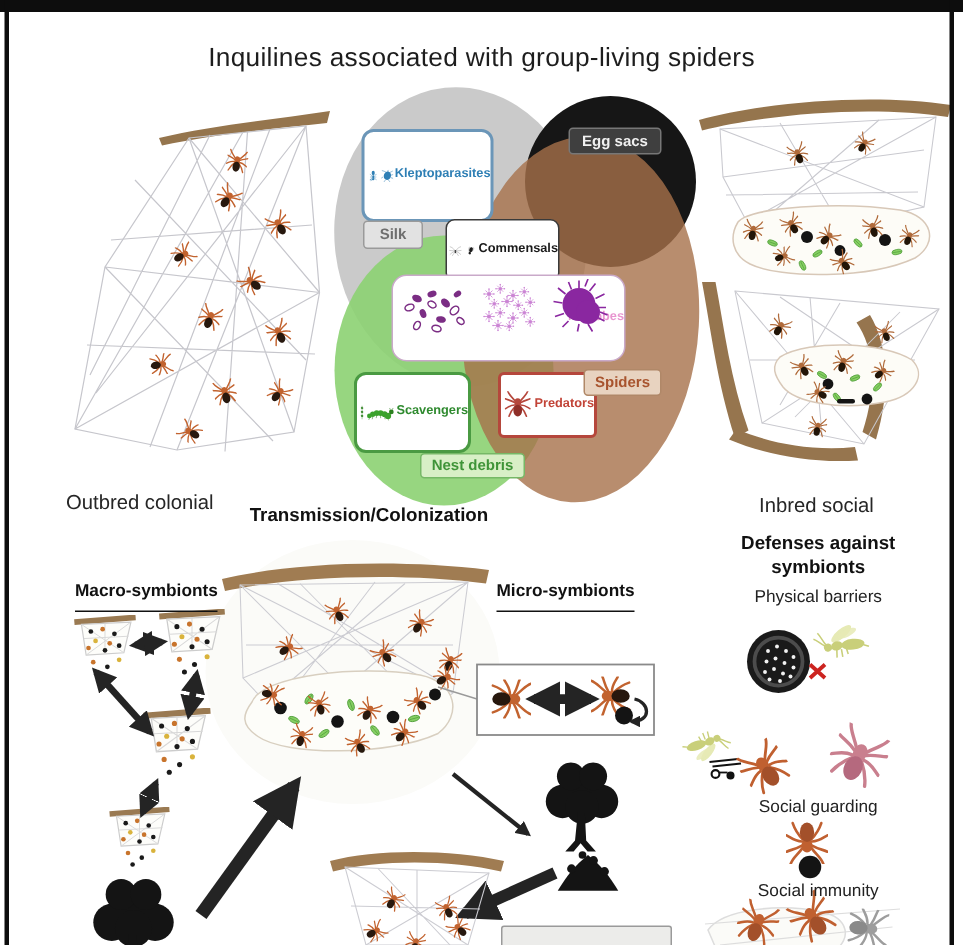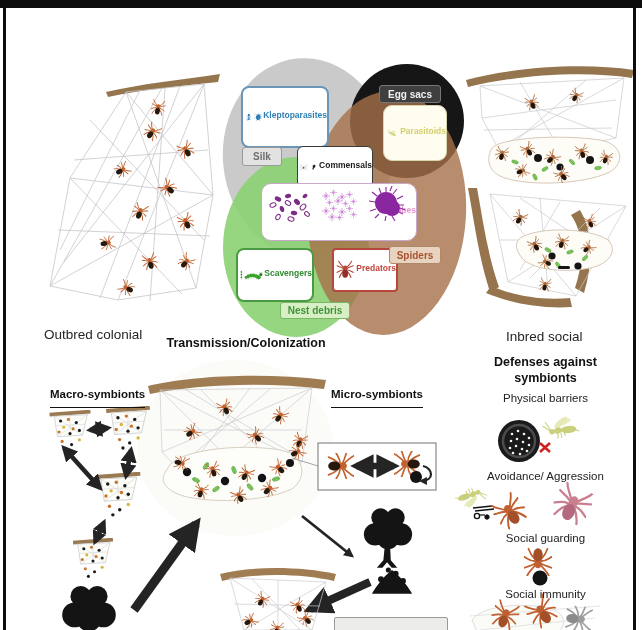--- a/index.html
+++ b/index.html
@@ -354,20 +354,21 @@
       <path d="M470,616 L600,606 M480,630 L595,618" stroke="#dddddd" stroke-width=".8"></path>
       <use href="#spider" x="-13" y="-14" width="26" height="28" transform="translate(505,616) rotate(20)" style="--c1:#c06030;--c2:#a3502a;"></use>
       <use href="#spider" x="-14" y="-15" width="28" height="30" transform="translate(542,612) rotate(-35)" style="--c1:#c06030;--c2:#a3502a;"></use>
       <use href="#spider" x="-13" y="-14" width="26" height="28" transform="translate(578,619) rotate(95)" style="--c1:#9d9d9d;--c2:#8a8a8a;"></use>
     </g>
   </svg>
 
   <div class="panel panel-trans abs" style="z-index:-1;"></div>
   <div class="panel panel-def abs" style="z-index:-1;"></div>
 
+  <div class="abs title">Inquilines associated with group-living spiders</div>
   <div class="abs colony-label" style="left:44px;top:327px;">Outbred colonial</div>
   <div class="abs colony-label" style="left:506px;top:329px;">Inbred social</div>
 
   <div class="vbox" style="left:241px;top:86px;width:88px;height:62px;border:2px solid #6b96b8;border-radius:8px;">
     <svg width="80" height="36" viewBox="0 0 80 36">
       <use href="#ant" x="8" y="2" width="30" height="32" color="#2e7fb5" transform="rotate(-90 23 18)"></use>
       <use href="#mite" x="44" y="3" width="32" height="32" color="#2e7fb5"></use>
     </svg>
     <div class="vlabel" style="color:#2e7fb5;">Kleptoparasites</div>
   </div>
@@ -377,26 +378,20 @@
   <div class="vbox" style="left:297px;top:146px;width:76px;height:42px;border:1.6px solid #3a3a3a;border-radius:6px;">
     <svg width="64" height="22" viewBox="0 0 64 22">
       <use href="#thinspider" x="4" y="2" width="26" height="20"></use>
       <use href="#fly" x="38" y="3" width="20" height="16" transform="rotate(-70 48 11)"></use>
     </svg>
     <div class="vlabel" style="color:#1a1a1a;">Commensals</div>
   </div>
 
   <div class="tag" style="left:379px;top:85px;width:62px;height:18px;background:#3f3f3f;border:1px solid #777;border-radius:3px;color:#f0f0f0;">Egg sacs</div>
 
-  <div class="vbox" style="left:383px;top:105px;width:64px;height:56px;background:#fffdf0;border:1.6px solid #d9d4ae;border-radius:9px;">
-    <svg width="56" height="34" viewBox="0 0 56 34">
-      <use href="#wasp" x="6" y="2" width="44" height="30" transform="rotate(15 28 17)"></use>
-    </svg>
-    <div class="vlabel" style="color:#d3cf6b;">Parasitoids</div>
-  </div>
 
   <div class="vbox" style="left:261px;top:183px;width:156px;height:58px;border:1.6px solid #c9a9c9;border-radius:10px;padding-left:24px;">
     <svg width="150" height="42" viewBox="0 0 150 42" style="position:absolute;left:2px;top:2px;">
       <g>
         <ellipse cx="14" cy="13" rx="3.4" ry="2.3" fill="#7b2d84" transform="rotate(25 14 13)"></ellipse>
         <ellipse cx="24" cy="10" rx="3.1" ry="2.1" fill="#7b2d84" transform="rotate(-15 24 10)"></ellipse>
         <ellipse cx="33" cy="16" rx="3.5" ry="2.4" fill="#7b2d84" transform="rotate(45 33 16)"></ellipse>
         <ellipse cx="18" cy="23" rx="3.1" ry="2.1" fill="#7b2d84" transform="rotate(70 18 23)"></ellipse>
         <ellipse cx="30" cy="27" rx="3.3" ry="2.2" fill="#7b2d84" transform="rotate(10 30 27)"></ellipse>
         <ellipse cx="41" cy="10" rx="2.7" ry="1.9" fill="#7b2d84" transform="rotate(-35 41 10)"></ellipse>
@@ -471,21 +466,20 @@
   <div class="tag" style="left:389px;top:246px;width:52px;height:18px;background:#e8d3c0;border:1.2px solid #b08868;border-radius:3px;color:#a8542e;">Spiders</div>
 
   <div class="tag" style="left:280px;top:302px;width:70px;height:17px;background:#d8efc6;border:1.2px solid #76b866;border-radius:3px;color:#3f9438;">Nest debris</div>
 
   <div class="abs panel-title" style="left:46px;top:336px;width:400px;">Transmission/Colonization</div>
   <div class="abs sym-heading" style="left:50px;top:388px;">Macro-symbionts</div>
   <div class="abs sym-heading" style="left:331px;top:388px;">Micro-symbionts</div>
 
   <div class="abs panel-title" style="left:475px;top:354px;width:141px;line-height:1.3;">Defenses against symbionts</div>
   <div class="abs def-item" style="top:392px;">Physical barriers</div>
-  <div class="abs def-item" style="top:470px;">Avoidance/ Aggression</div>
   <div class="abs def-item" style="top:532px;">Social guarding</div>
   <div class="abs def-item" style="top:588px;">Social immunity</div>
 
   <div class="cutbox" style="left:334px;top:617px;width:112px;height:13px;"></div>
 
   <div class="abs frame" style="left:0;top:0;width:642px;height:8px;"></div>
   <div class="abs frame" style="left:3px;top:0;width:3px;height:630px;"></div>
   <div class="abs frame" style="left:633px;top:0;width:3px;height:630px;"></div>
 
 </div>

